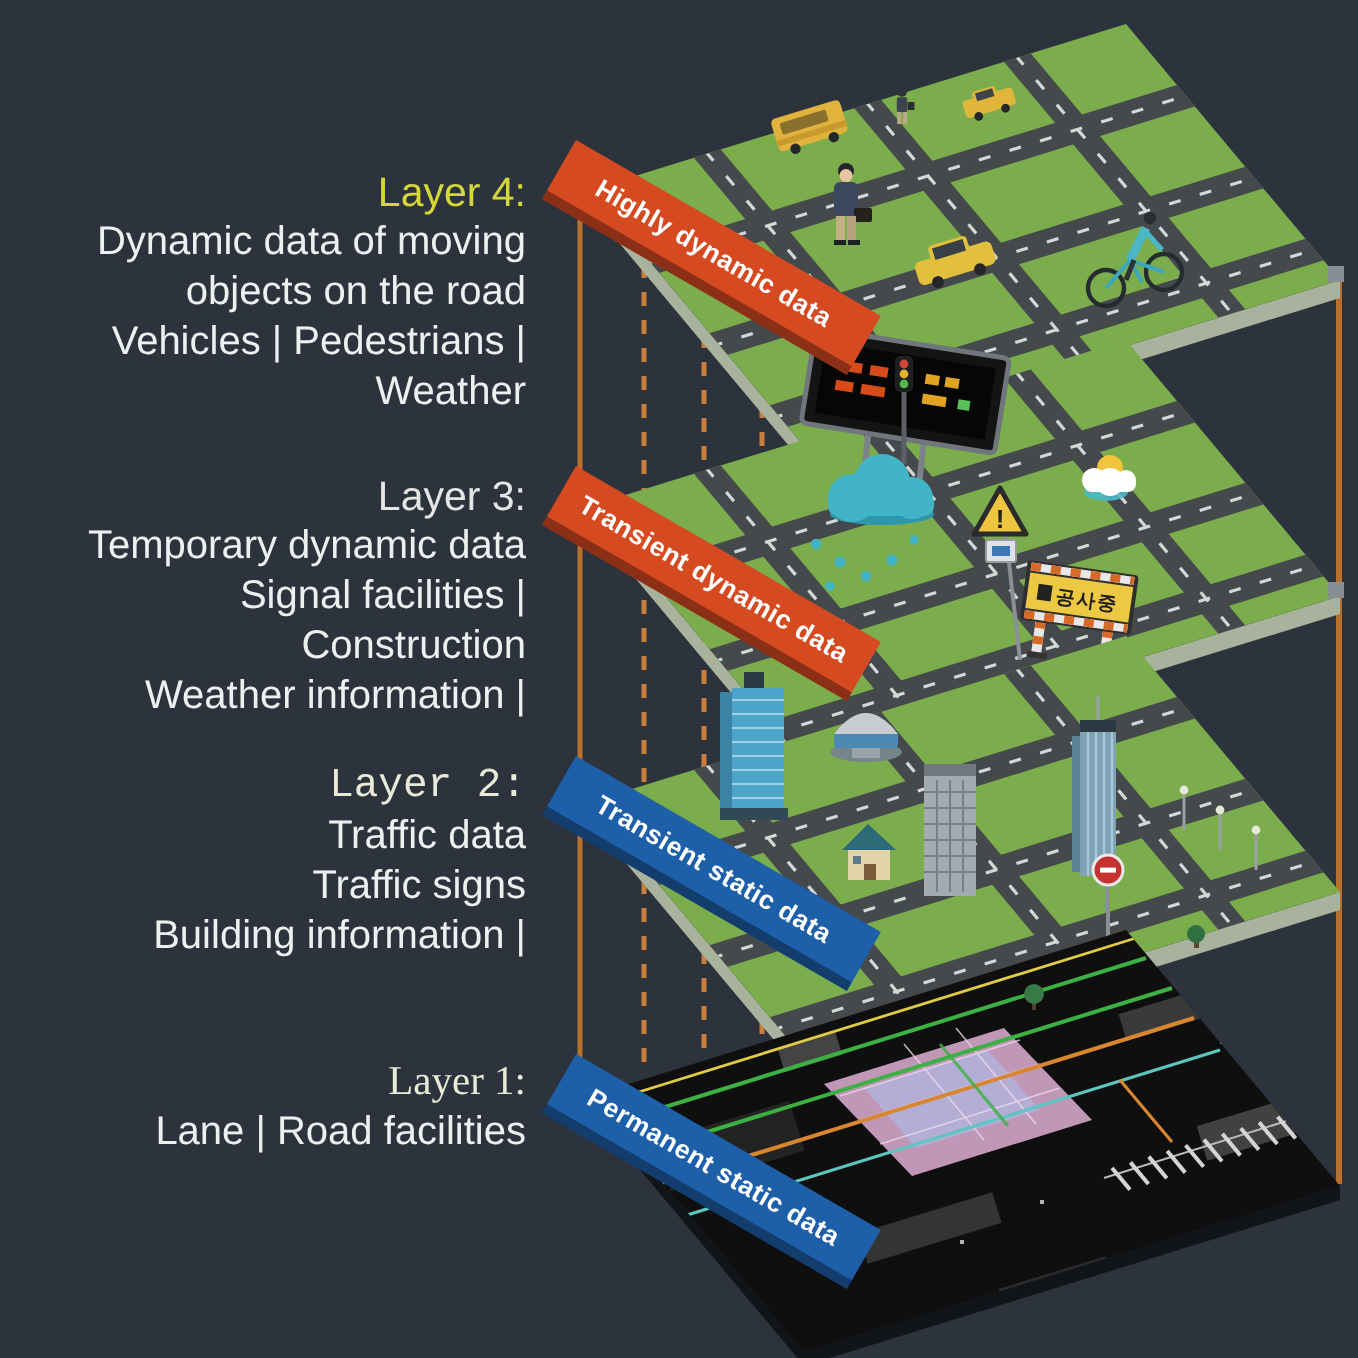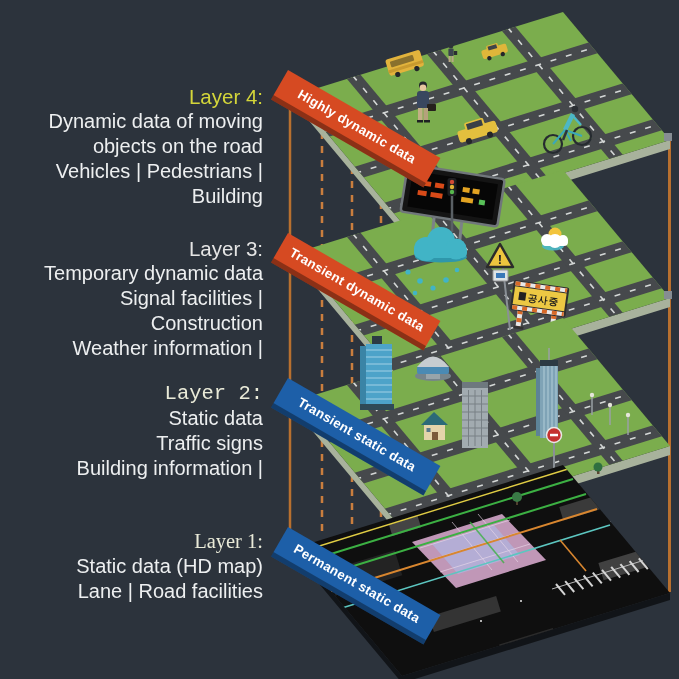--- a/index.html
+++ b/index.html
@@ -400,37 +400,36 @@
 </div>
 <div class="ribbon" style="top: 527px; background-color: rgb(29, 95, 168);">
   <span>Permanent static data</span>
 </div>
 
 <div class="layer-label" style="top:84px">
   <div class="layer-title" style="color: rgb(212, 214, 58); padding-left: 40px;">Layer 4:</div>
   <div>Dynamic data of moving</div>
   <div>objects on the road</div>
   <div>Vehicles | Pedestrians |</div>
-  <div>Building</div>
+  <div>Weather</div>
 </div>
 
 <div class="layer-label" style="top:236px">
   <div class="layer-title" style="color: #e5e5e5;">Layer 3:</div>
   <div>Temporary dynamic data</div>
   <div>Signal facilities |</div>
   <div>Construction</div>
   <div>Weather information |</div>
 </div>
 
 <div class="layer-label" style="top:381px">
   <div class="layer-title" style="color: rgb(233, 234, 216); font-family: Liberation Mono, monospace;">Layer 2:</div>
-  <div>Static data</div>
+  <div>Traffic data</div>
   <div>Traffic signs</div>
   <div>Building information |</div>
 </div>
 
 <div class="layer-label" style="top:529px">
   <div class="layer-title" style="color: rgb(233, 234, 216); font-family: Liberation Serif, serif;">Layer 1:</div>
-  <div>Static data (HD map)</div>
   <div>Lane | Road facilities</div>
 </div>
 
 </div>
 
 </body></html>

